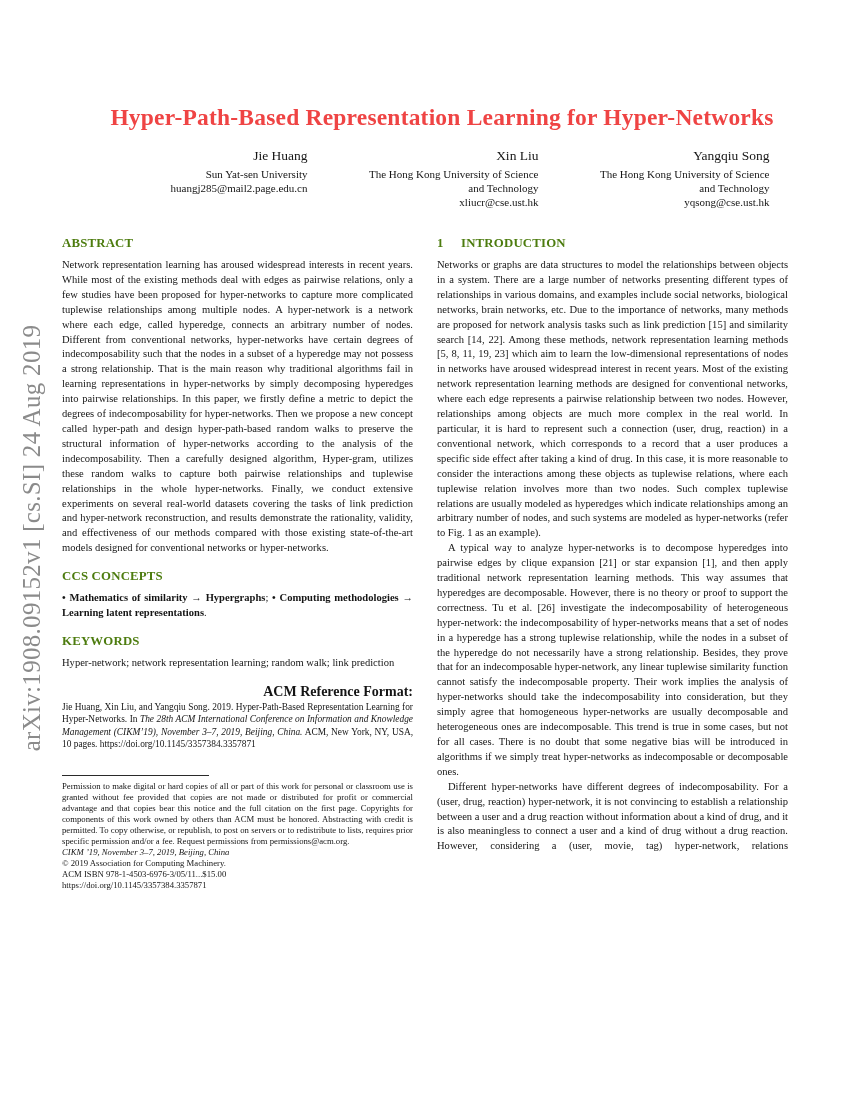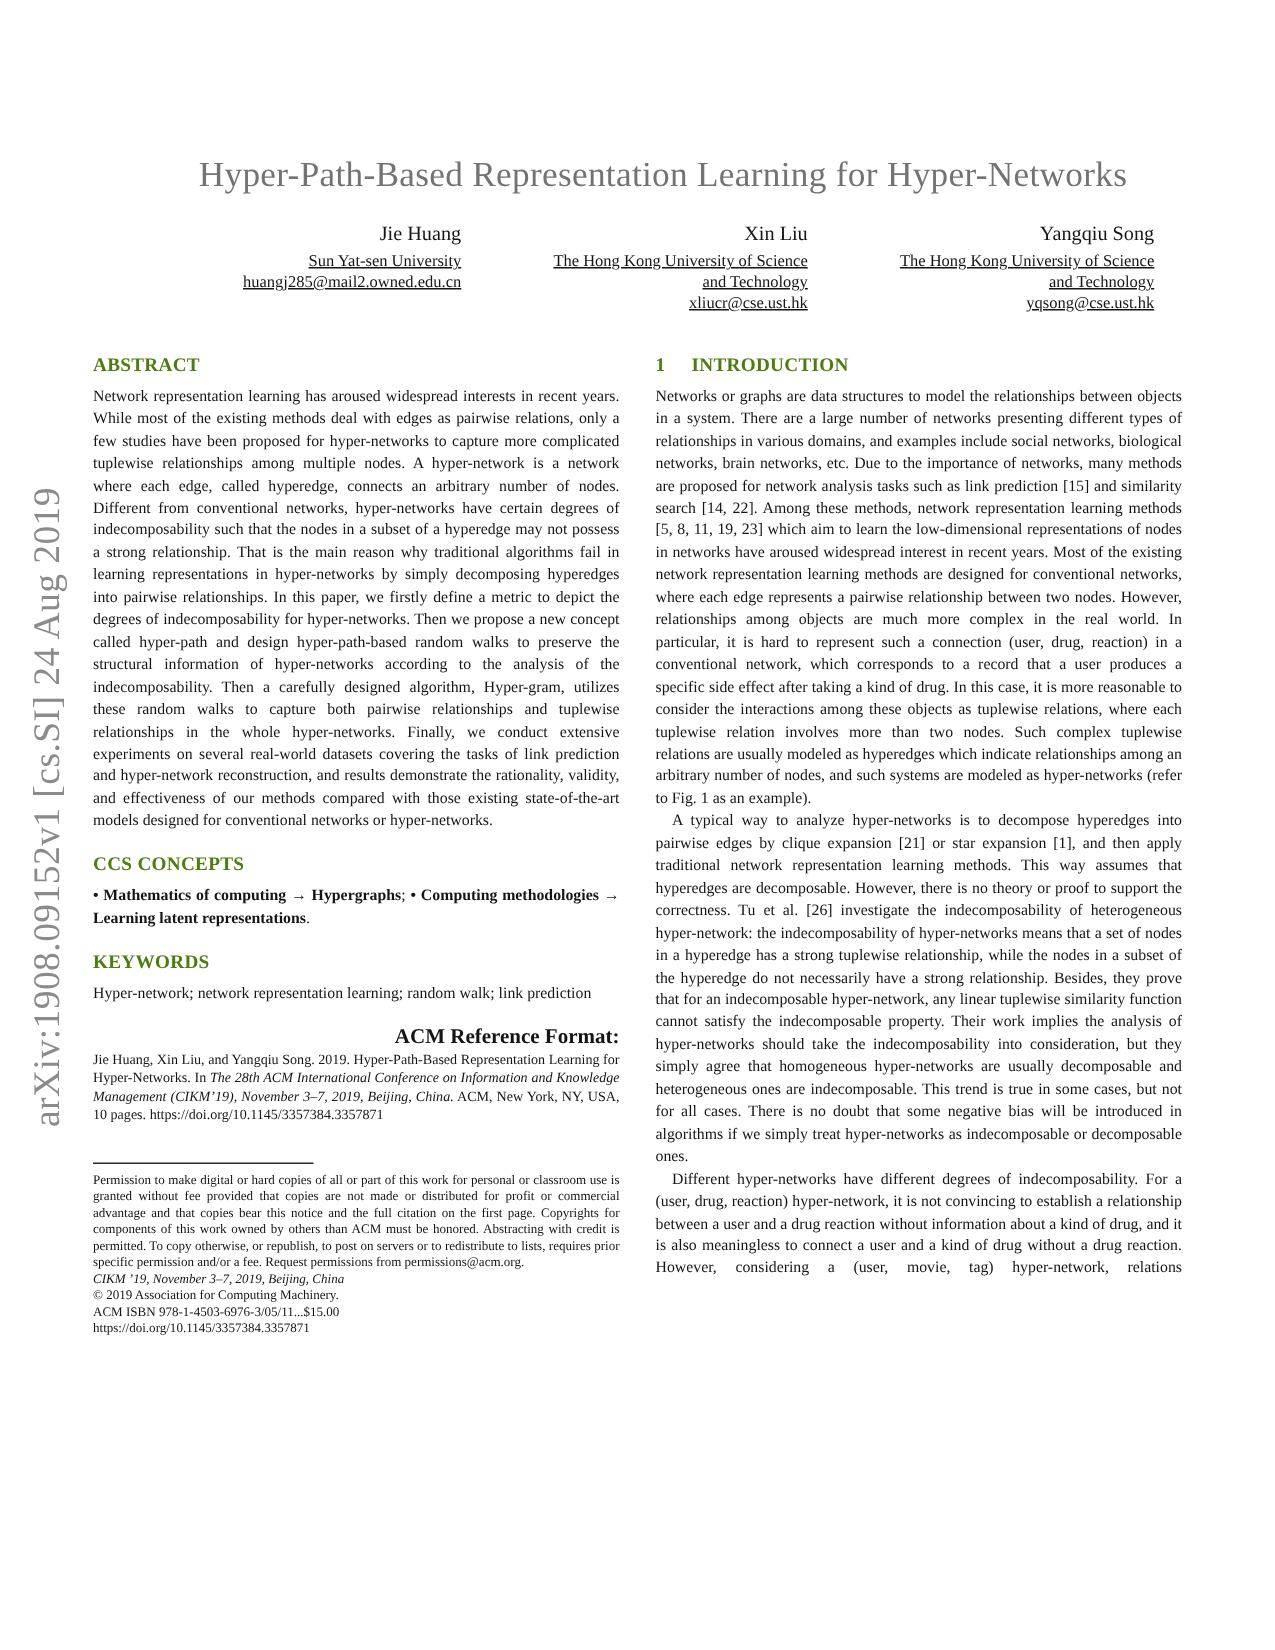--- a/index.html
+++ b/index.html
@@ -23,29 +23,29 @@
     white-space: nowrap;
     font-size: 25px;
     color: #8b8b8b;
     letter-spacing: 0.3px;
   }
   
   .header { padding-top: 104px; text-align: center; }
   .paper-title {
     margin: 0;
     font-size: 23.5px;
-    font-weight: 400;
-    color: #737373;
+    font-weight: 700;
+    color: #ef4444;
     letter-spacing: 0.2px;
     padding-left: 34px;
   }
   .authors { display: flex; justify-content: center; margin-top: 17px; }
   .author { width: 227px; text-align: right; padding: 0 2px; }
   .author-name { font-size: 13.5px; margin-bottom: 4px; }
-  .author-line { font-size: 11px; line-height: 13.8px; text-decoration: underline; }
+  .author-line { font-size: 11px; line-height: 13.8px; }
   
   .columns {
     position: absolute;
     top: 236px; left: 62px;
     width: 726px;
     display: flex;
     justify-content: space-between;
   }
   .col { width: 351px; }
   .sec-heading {
@@ -80,21 +80,21 @@
 <div class="page">
 
   <div class="arxiv-stamp">arXiv:1908.09152v1  [cs.SI]  24 Aug 2019</div>
 
   <div class="header">
     <h1 class="paper-title">Hyper-Path-Based Representation Learning for Hyper-Networks</h1>
     <div class="authors">
       <div class="author">
         <div class="author-name">Jie Huang</div>
         <div class="author-line">Sun Yat-sen University</div>
-        <div class="author-line">huangj285@mail2.owned.edu.cn</div>
+        <div class="author-line">huangj285@mail2.page.edu.cn</div>
       </div>
       <div class="author">
         <div class="author-name">Xin Liu</div>
         <div class="author-line">The Hong Kong University of Science</div>
         <div class="author-line">and Technology</div>
         <div class="author-line">xliucr@cse.ust.hk</div>
       </div>
       <div class="author">
         <div class="author-name">Yangqiu Song</div>
         <div class="author-line">The Hong Kong University of Science</div>
@@ -107,21 +107,21 @@
   <div class="columns">
 
     <div class="col">
       <div class="sect">
         <h2 class="sec-heading">ABSTRACT</h2>
         <p class="body">Network representation learning has aroused widespread interests in recent years. While most of the existing methods deal with edges as pairwise relations, only a few studies have been proposed for hyper-networks to capture more complicated tuplewise relationships among multiple nodes. A hyper-network is a network where each edge, called hyperedge, connects an arbitrary number of nodes. Different from conventional networks, hyper-networks have certain degrees of indecomposability such that the nodes in a subset of a hyperedge may not possess a strong relationship. That is the main reason why traditional algorithms fail in learning representations in hyper-networks by simply decomposing hyperedges into pairwise relationships. In this paper, we firstly define a metric to depict the degrees of indecomposability for hyper-networks. Then we propose a new concept called hyper-path and design hyper-path-based random walks to preserve the structural information of hyper-networks according to the analysis of the indecomposability. Then a carefully designed algorithm, Hyper-gram, utilizes these random walks to capture both pairwise relationships and tuplewise relationships in the whole hyper-networks. Finally, we conduct extensive experiments on several real-world datasets covering the tasks of link prediction and hyper-network reconstruction, and results demonstrate the rationality, validity, and effectiveness of our methods compared with those existing state-of-the-art models designed for conventional networks or hyper-networks.</p>
       </div>
 
       <div class="sect">
         <h2 class="sec-heading">CCS CONCEPTS</h2>
-        <p class="body"><span class="bold">• </span><span class="bold">Mathematics of computing</span><span> → </span><span class="bold">Hypergraphs</span><span>; </span><span class="bold">• </span><span class="bold">Computing methodologies</span><span> → </span><span class="bold">Learning latent representations</span><span>.</span></p>
+        <p class="body"><span class="bold">• </span><span class="bold">Mathematics of similarity</span><span> → </span><span class="bold">Hypergraphs</span><span>; </span><span class="bold">• </span><span class="bold">Computing methodologies</span><span> → </span><span class="bold">Learning latent representations</span><span>.</span></p>
       </div>
 
       <div class="sect">
         <h2 class="sec-heading">KEYWORDS</h2>
         <p class="body">Hyper-network; network representation learning; random walk; link prediction</p>
       </div>
 
       <div class="sect">
         <p class="acm-label">ACM Reference Format:</p>
         <p class="acm-ref"><span>Jie Huang, Xin Liu, and Yangqiu Song. 2019. Hyper-Path-Based Representation Learning for Hyper-Networks. In </span><span class="italic">The 28th ACM International Conference on Information and Knowledge Management (CIKM’19), November 3–7, 2019, Beijing, China.</span><span> ACM, New York, NY, USA, 10 pages. </span><span>https://doi.org/10.1145/3357384.3357871</span></p>

